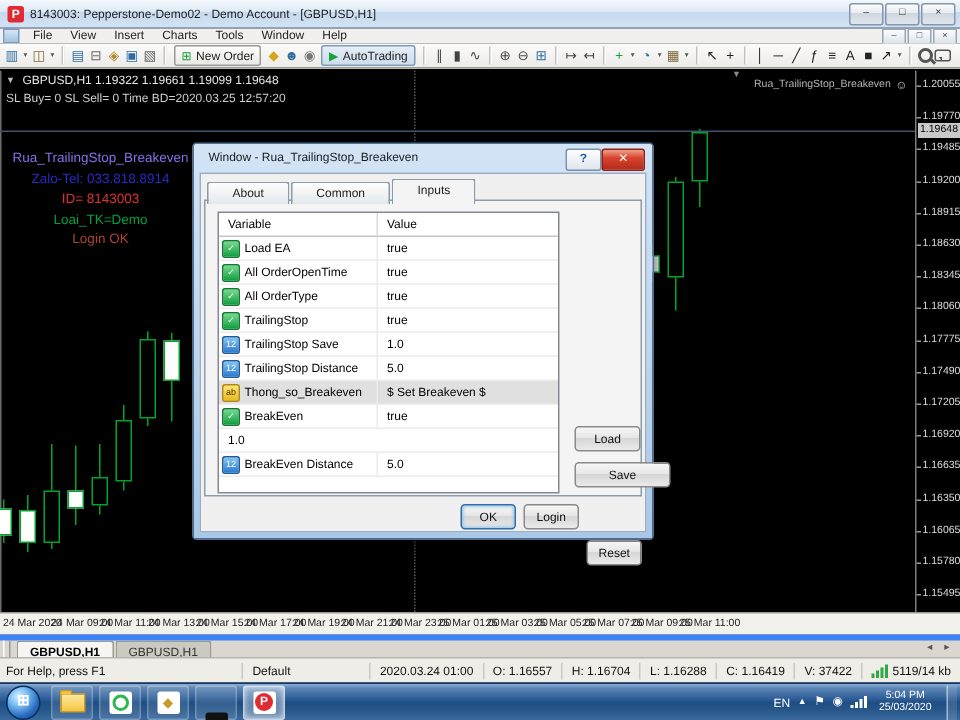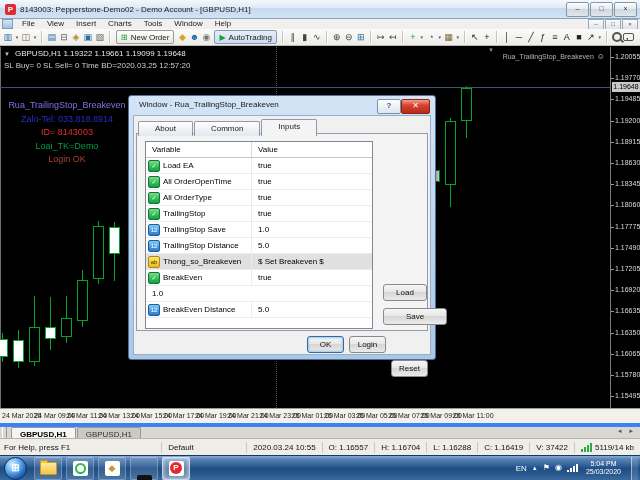--- a/index.html
+++ b/index.html
@@ -364,21 +364,21 @@
     <div id="chart-tabs" style="display:flex;align-items:flex-end;">
         <div class="chart-tab active">GBPUSD,H1</div>
         <div class="chart-tab">GBPUSD,H1</div>
       </div>
     <div class="tab-scroll">◂ ▸</div>
   </div>
 
   <div class="statusbar">
     <div class="sb-help">For Help, press F1</div>
     <div class="sb-seg" style="width:72px;">Default</div>
-    <div class="sb-seg">2020.03.24 10:55</div>
+    <div class="sb-seg">2020.03.24 01:00</div>
     <div class="sb-seg">O: 1.16557</div>
     <div class="sb-seg">H: 1.16704</div>
     <div class="sb-seg">L: 1.16288</div>
     <div class="sb-seg">C: 1.16419</div>
     <div class="sb-seg">V: 37422</div>
     <div class="sb-seg sb-traffic">
       <span class="sig-bars">
           <i style="height:3px"></i>
           <i style="height:5px"></i>
           <i style="height:7px"></i>

